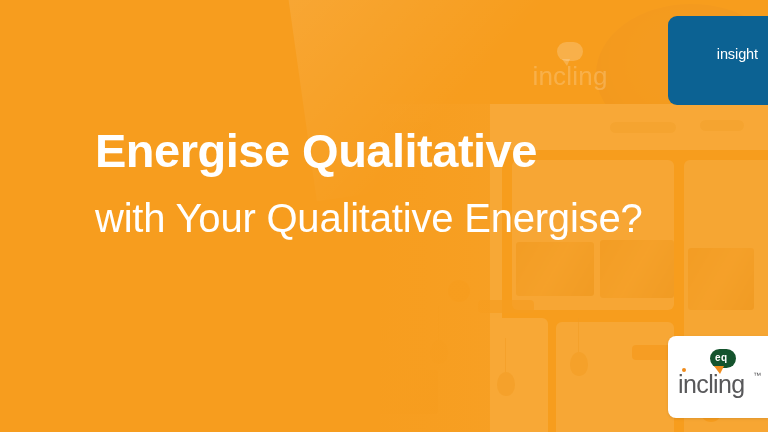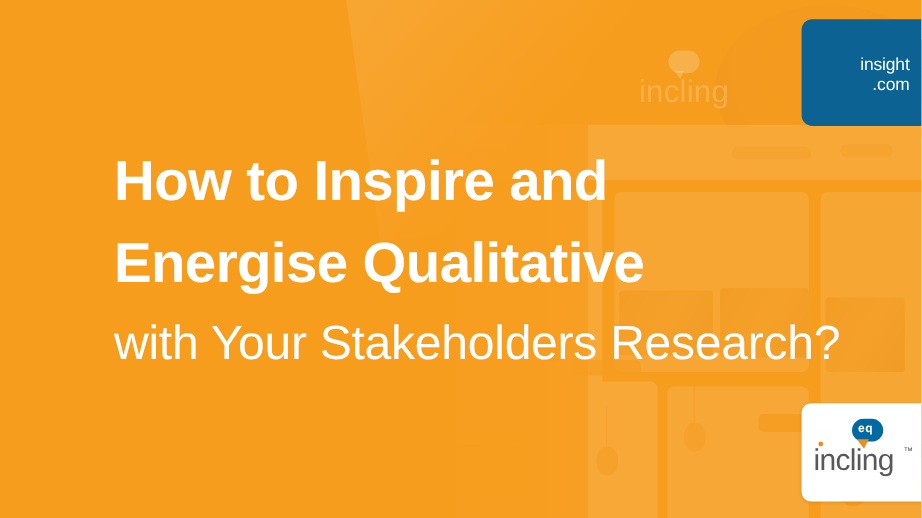--- a/index.html
+++ b/index.html
@@ -213,21 +213,21 @@
     width: 100px; height: 82px;
     background: #ffffff;
     border-radius: 8px 0 0 8px;
     box-shadow: 0 1px 3px rgba(0,0,0,.10);
   }
   .inc-bubble {
     position: absolute;
     left: 42px; top: 13px;
     width: 26px; height: 19px;
     border-radius: 11px;
-    background: #0369a1;
+    background: #14532d;
   }
   .inc-bubble::after {
     content: "";
     position: absolute;
     left: 4px; bottom: -6px;
     width: 0; height: 0;
     border-left: 6px solid transparent;
     border-right: 4px solid transparent;
     border-top: 8px solid #f08c1c;
   }
@@ -300,28 +300,26 @@
   <div class="bg-wash-left"></div>
   <div class="bg-wash-fade"></div>
   <div class="bg-diag"></div>
 
   <div class="watermark">
     <div class="wm-bubble"></div>
     <div class="wm-text">incling</div>
   </div>
 
   <div class="headline">
-    <span class="hl-line hl-bold">How to Inspire and</span>
     <span class="hl-line hl-bold">Energise Qualitative</span>
-    <span class="hl-line hl-light">with Your Stakeholders Research?</span>
+    <span class="hl-line hl-light">with Your Qualitative Energise?</span>
   </div>
 
   <div class="ip-logo">
     <span class="ip-line">insight</span>
-    <span class="ip-line">.com</span>
   </div>
 
   <div class="inc-logo">
     <div class="inc-bubble">
       <span class="eq">eq</span>
     </div>
     <div class="inc-dot"></div>
     <div class="inc-word">incling</div>
     <div class="inc-tm">™</div>
   </div>

